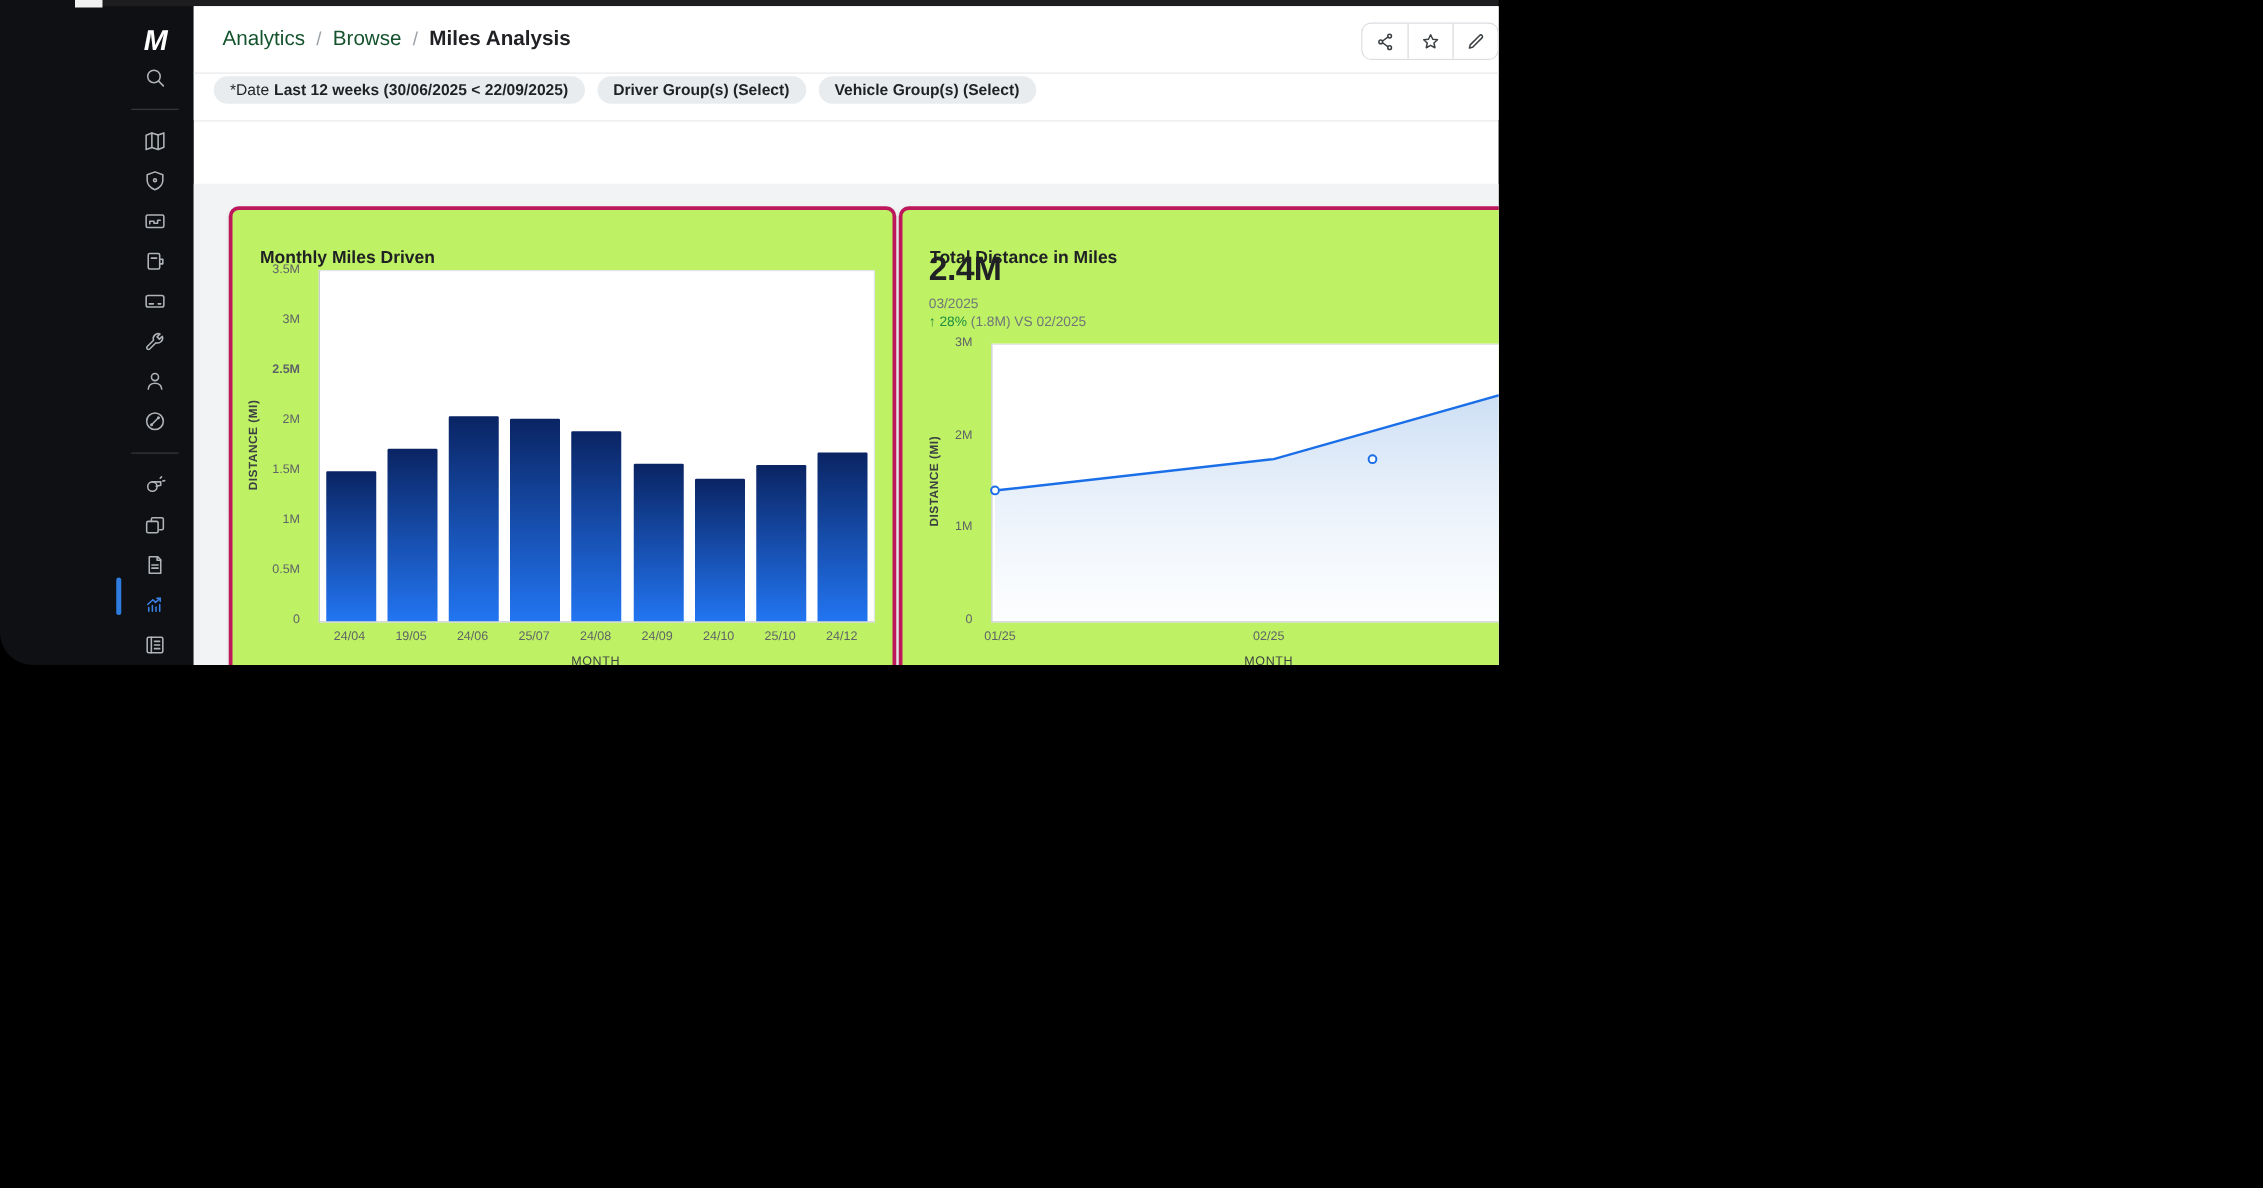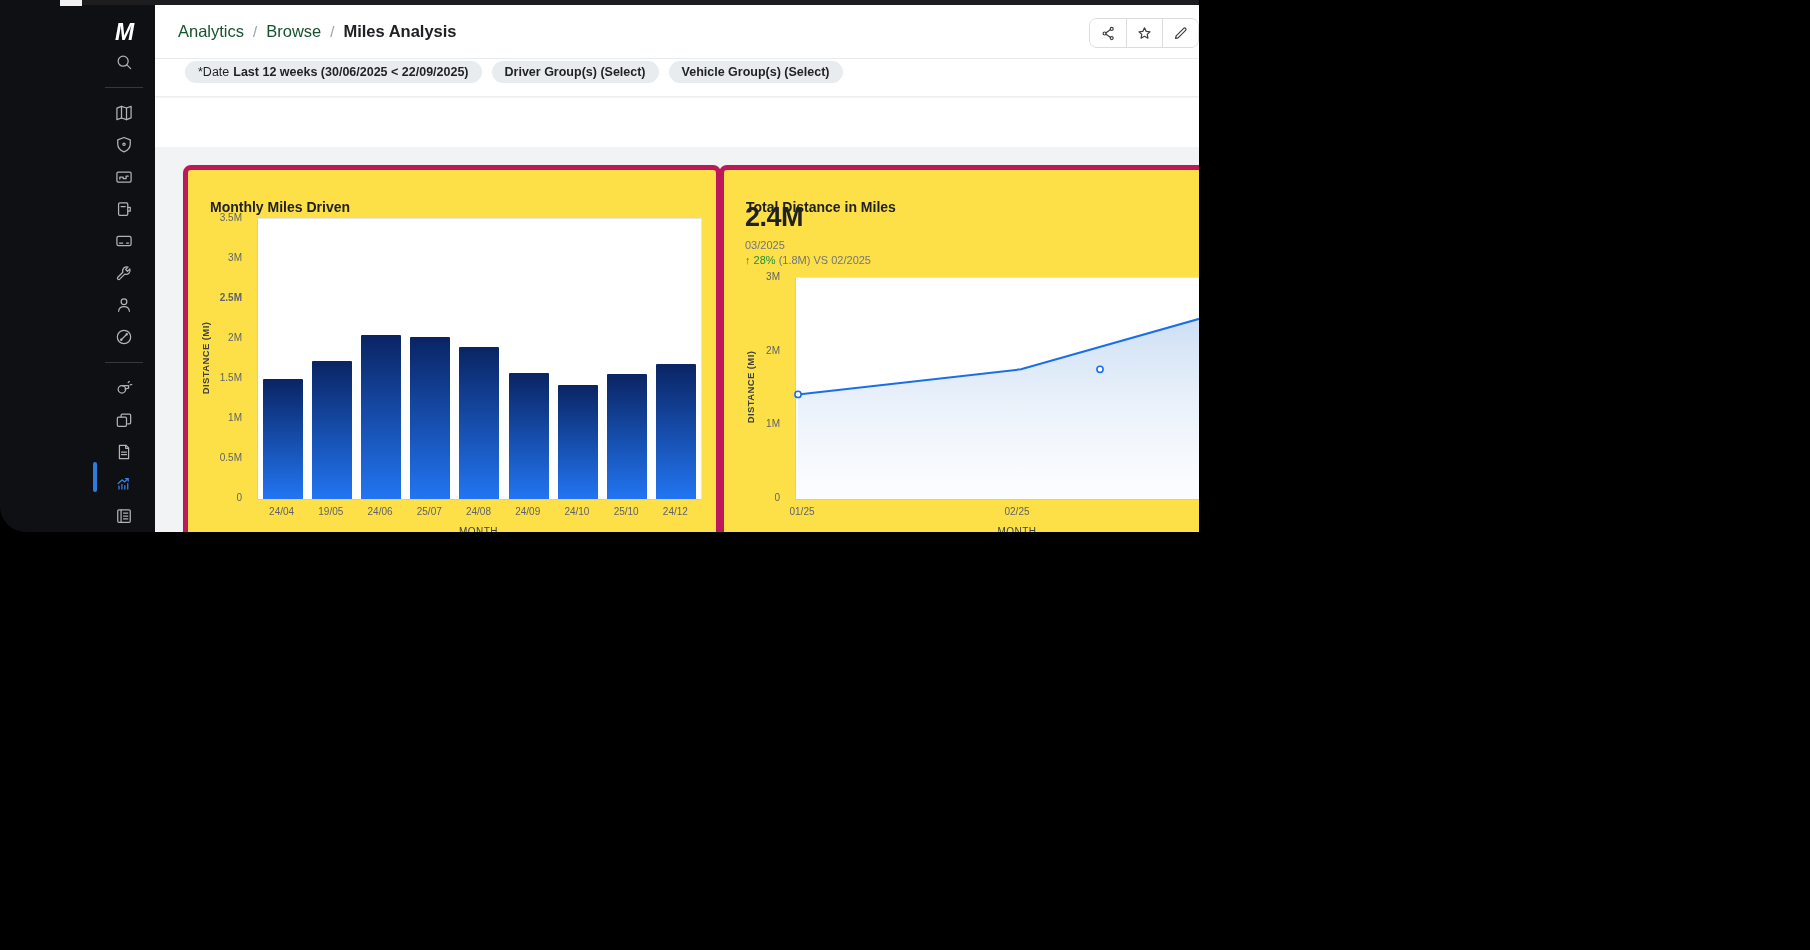--- a/index.html
+++ b/index.html
@@ -31,26 +31,26 @@
   .crumb-sep{font-size:15px;color:#9aa0a6;margin:0 9px;}
   .crumb.current{color:#202124;font-weight:bold;}
   .actions{position:absolute;right:0;top:13px;display:flex;border:1px solid #dadce0;border-radius:8px;overflow:hidden;background:#fff;}
   .action-btn{width:36px;height:28px;display:flex;align-items:center;justify-content:center;background:#fff;border:none;border-left:1px solid #dadce0;cursor:pointer;padding:0;}
   .action-btn:first-child{border-left:none;}
   .action-btn svg{width:17px;height:17px;stroke:#3c4043;fill:none;stroke-width:1.7;stroke-linecap:round;stroke-linejoin:round;}
   .tabs-row{height:42px;display:flex;align-items:stretch;gap:27px;padding-left:23px;}
   .tab{display:flex;align-items:center;font-size:13.5px;color:#5f6368;position:relative;cursor:pointer;}
   .tab.active{color:#1a73e8;}
   .tab.active::after{content:"";position:absolute;left:0;right:0;bottom:2px;height:3px;background:#1a73e8;border-radius:2px;}
-  .chips-row{display:flex;gap:10px;padding:2px 0 13px 30px;}
+  .chips-row{display:flex;gap:10px;padding:2px 0 13px 16px;}
   .chip{background:#e9ecee;border-radius:14px;padding:4px 13px;font-size:12.5px;color:#1f2124;font-weight:bold;white-space:nowrap;cursor:pointer;}
   .chip .prefix{font-weight:normal;margin-right:4px;}
   
   .main{position:absolute;left:0;top:142px;width:1044px;height:385px;background:#f1f3f4;}
-  .card{position:absolute;top:18px;background:#fde047;border:5px solid #be185d;border-radius:8px;
+  .card{position:absolute;top:18px;background:#bef264;border:3px solid #be185d;border-radius:8px;
     box-shadow:0 1px 2px rgba(60,64,67,.1);height:380px;}
   .card1{left:28px;width:528px;}
   .card2{left:564px;width:500px;}
   .card-title{position:absolute;left:22px;top:15px;font-size:14px;font-weight:bold;color:#202124;}
   .plot{position:absolute;border:1px solid #e3e6e8;border-left-color:#c9cdd1;border-bottom-color:#c9cdd1;background:#fff;}
   .yticks{position:absolute;font-size:10px;color:#5f6368;}
   .ytick{position:absolute;right:8px;white-space:nowrap;}
   .ylabel{position:absolute;font-size:9.5px;font-weight:bold;color:#3c4043;letter-spacing:.4px;
     transform:translate(-50%,-50%) rotate(-90deg);white-space:nowrap;}
   .xlabelrow{position:absolute;display:flex;font-size:10px;color:#5f6368;}

